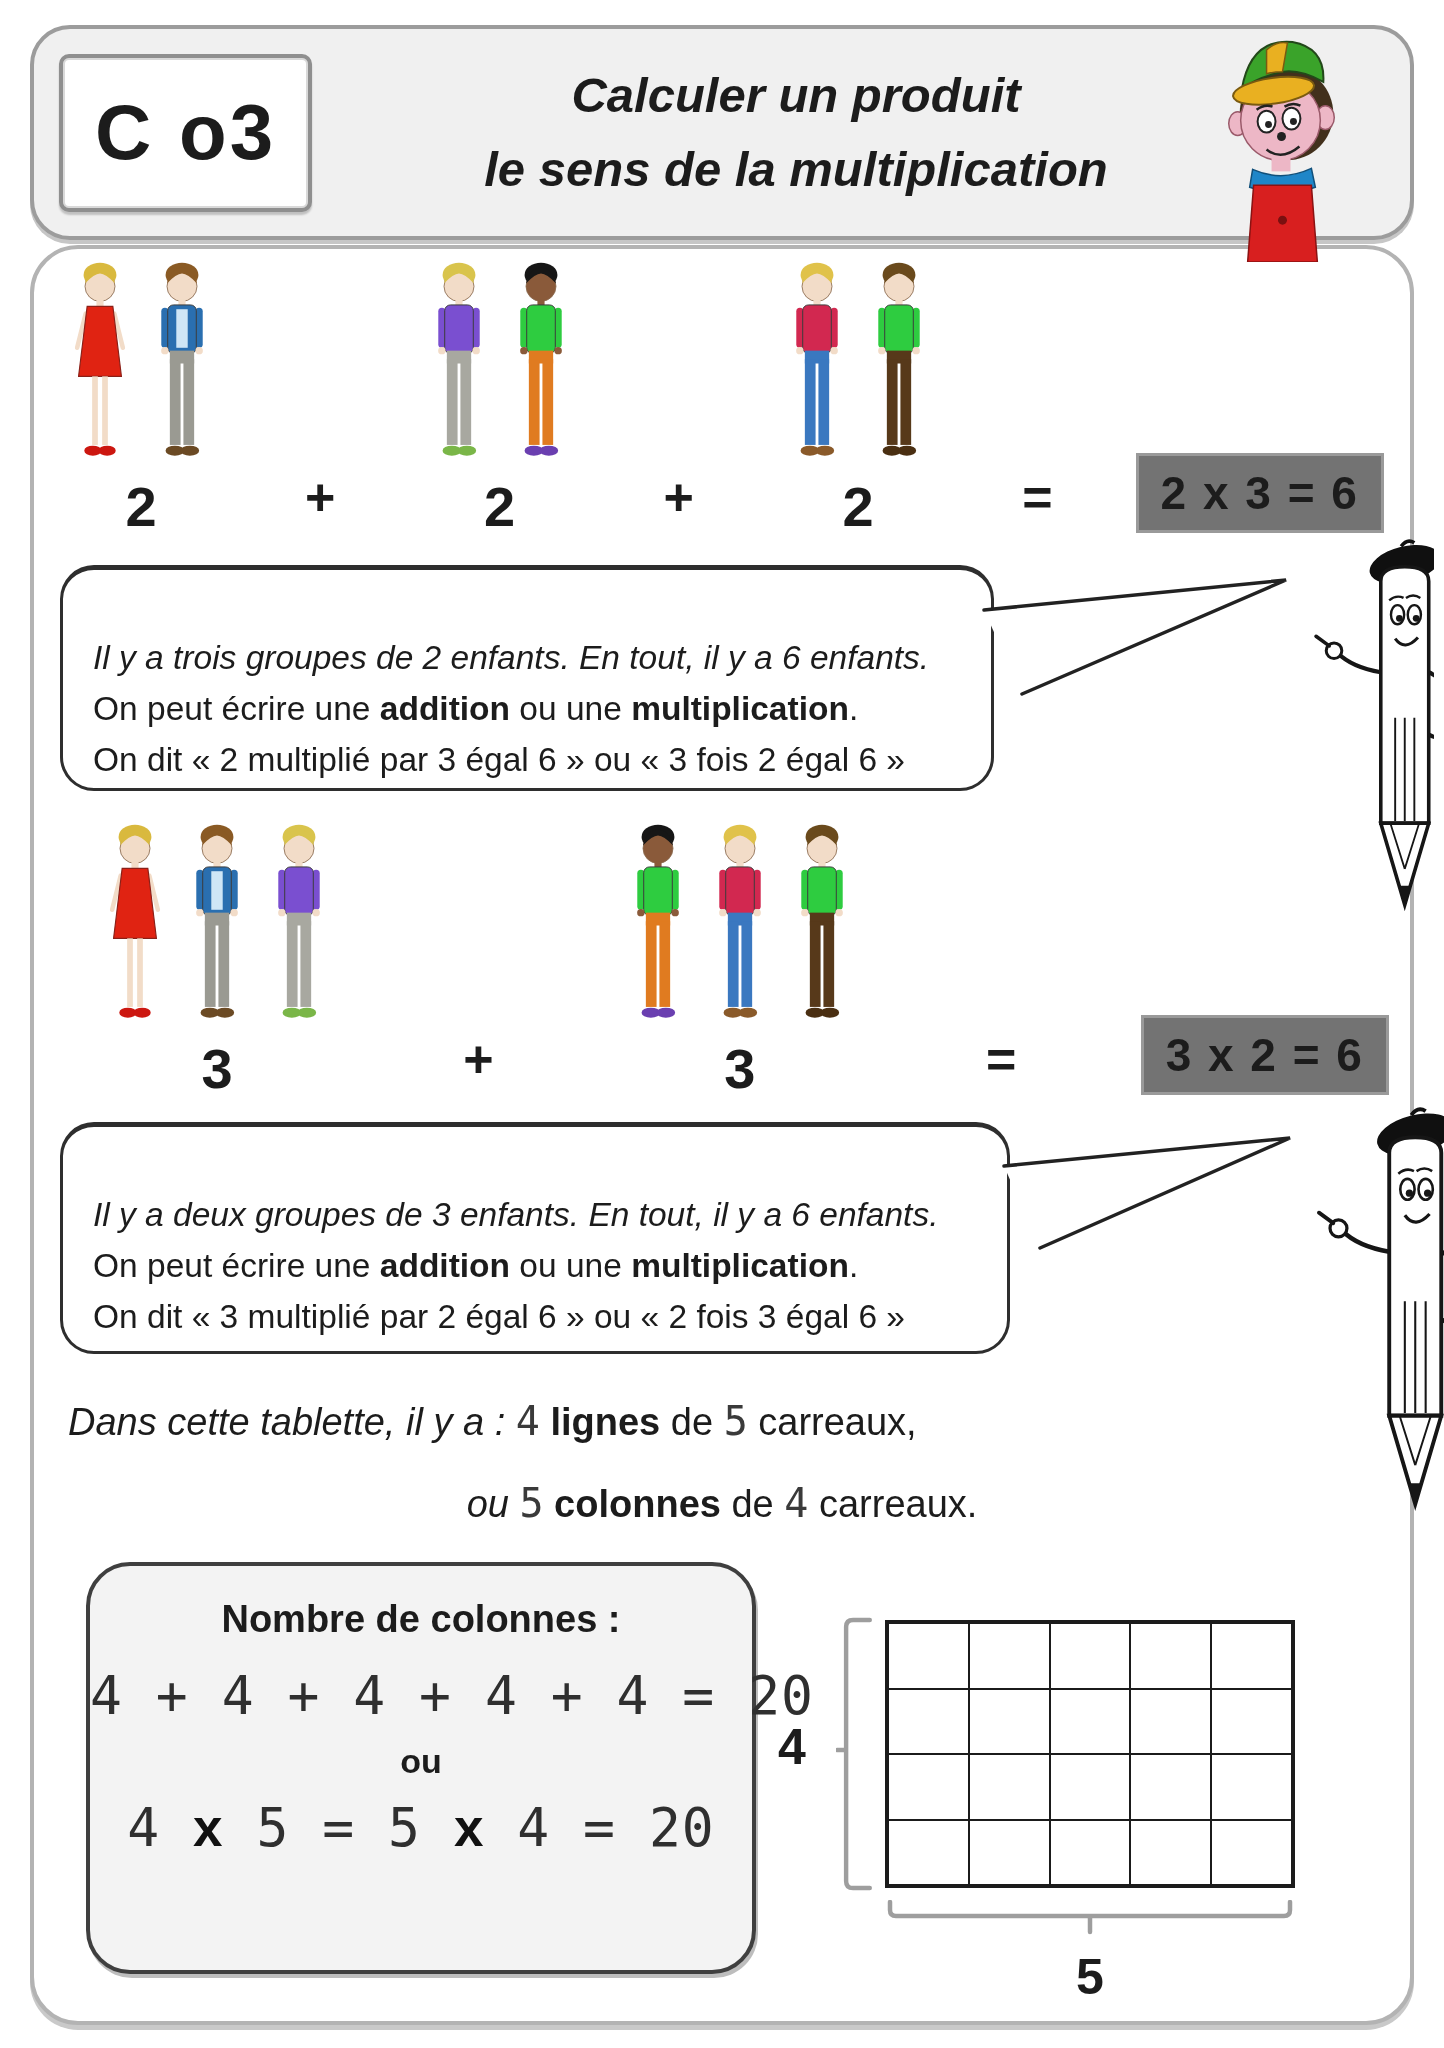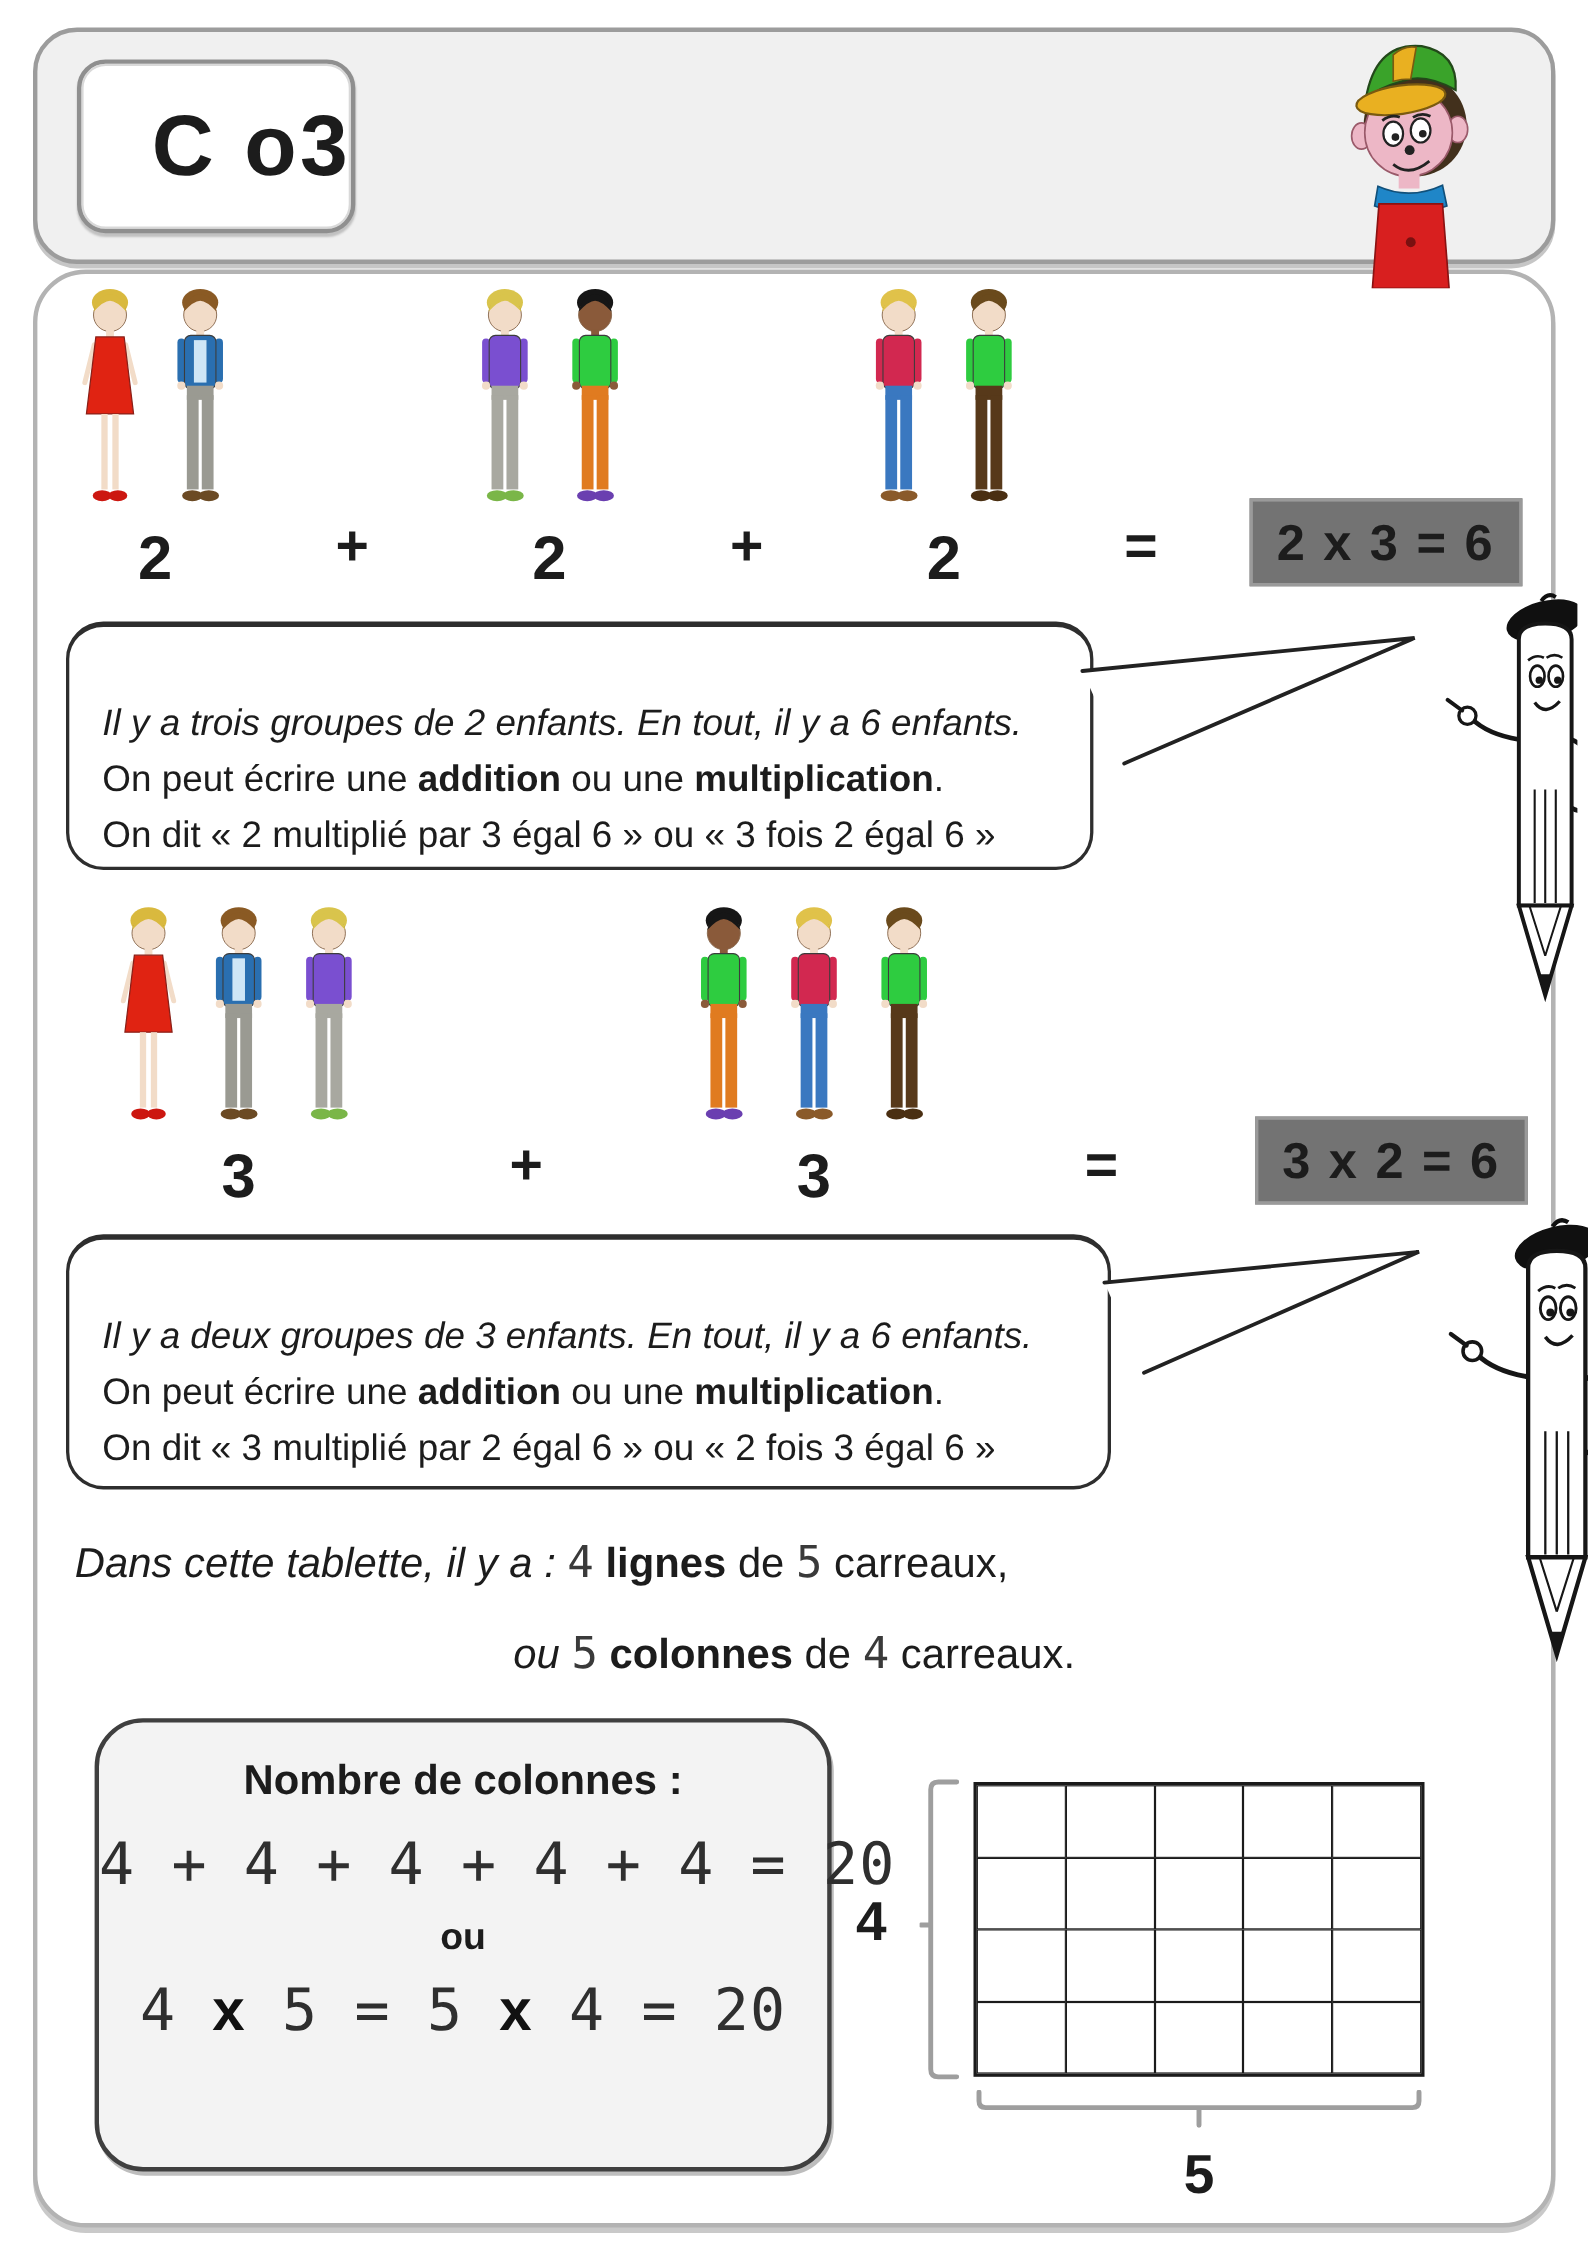--- a/index.html
+++ b/index.html
@@ -3,22 +3,22 @@
 <meta charset="utf-8">
 <style>
   html,body{margin:0;padding:0;background:#fff;}
   .page{position:relative;width:1444px;height:2048px;background:#fff;overflow:hidden;
         font-family:"Liberation Sans",sans-serif;color:#1c1c1c;}
 
   
   .header-card{position:absolute;left:30px;top:25px;width:1384px;height:215px;
     background:#f0f0f0;border:4px solid #9c9c9c;border-radius:40px;
     box-shadow:0 4px 0 #c6c6c6;display:flex;align-items:center;box-sizing:border-box;}
-  .code-badge{margin-left:36px;width:245px;height:150px;background:#fff;
-    border:4px solid #8f8f8f;border-radius:26px;display:flex;align-items:center;justify-content:flex-end;
+  .code-badge{margin-left:25px;width:245px;height:150px;background:#fff;
+    border:4px solid #8f8f8f;border-radius:10px;display:flex;align-items:center;justify-content:center;
     font-size:78px;font-weight:700;letter-spacing:3px;box-shadow:inset 0 0 0 2px #d9d9d9,0 3px 2px rgba(0,0,0,.2);}
   .title-box{flex:1;text-align:center;font-weight:700;font-style:italic;
     font-size:49px;line-height:1.5;padding-right:130px;}
   .mascot{position:absolute;left:1222px;top:28px;width:120px;height:234px;z-index:5;}
 
   
   .content-card{position:absolute;left:30px;top:245px;width:1384px;height:1780px;
     border:4px solid #b3b3b3;border-radius:48px;background:#fff;box-sizing:border-box;
     box-shadow:0 5px 0 #c9c9c9;}
 
@@ -105,20 +105,24 @@
         <path d="M-13 90 L-24 82" stroke="#161616" stroke-width="3" stroke-linecap="round"></path>
         <path d="M70 112 Q92 122 88 152 Q84 172 70 164" stroke="#161616" stroke-width="3.5" fill="none"></path>
       </symbol>
     </defs>
   </svg>
 
   <header class="header-card">
     <div class="code-badge">
       <span>C o3</span>
     </div>
+    <div class="title-box">
+      <div>Calculer un produit</div>
+      <div>le sens de la multiplication</div>
+    </div>
   </header>
 
   <svg class="mascot" viewBox="0 0 115 235">
     <circle cx="62" cy="86" r="47" fill="#42301c"></circle>
     <ellipse cx="13" cy="96" rx="9" ry="12" fill="#edb7c6" stroke="#9a5a6a" stroke-width="1.5"></ellipse>
     <ellipse cx="101" cy="90" rx="9" ry="12" fill="#edb7c6" stroke="#9a5a6a" stroke-width="1.5"></ellipse>
     <circle cx="56" cy="93" r="40" fill="#edb7c6" stroke="#9a5a6a" stroke-width="1.5"></circle>
     <path d="M17 62 Q26 10 68 14 Q101 20 99 54 Q70 38 50 46 Q28 52 17 62 Z" fill="#3aa32a" stroke="#23481a" stroke-width="2"></path>
     <path d="M42 22 Q52 13 63 15 L58 44 Q49 44 42 46 Z" fill="#e9b021" stroke="#7a5a10" stroke-width="1.5"></path>
     <ellipse cx="49" cy="63" rx="41" ry="13" fill="#e9b021" stroke="#7a5a10" stroke-width="2" transform="rotate(-8 49 63)"></ellipse>

